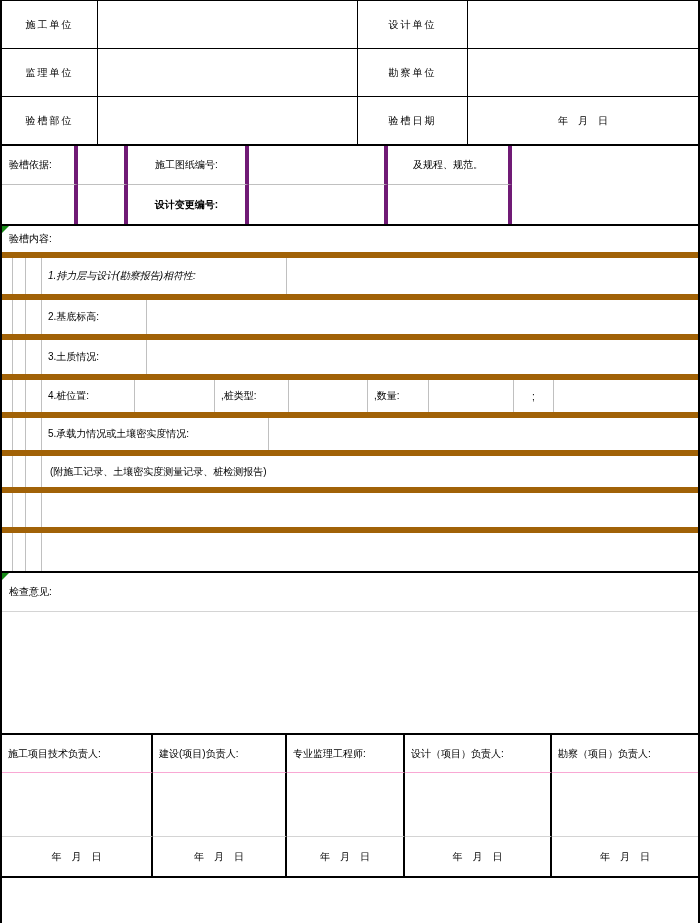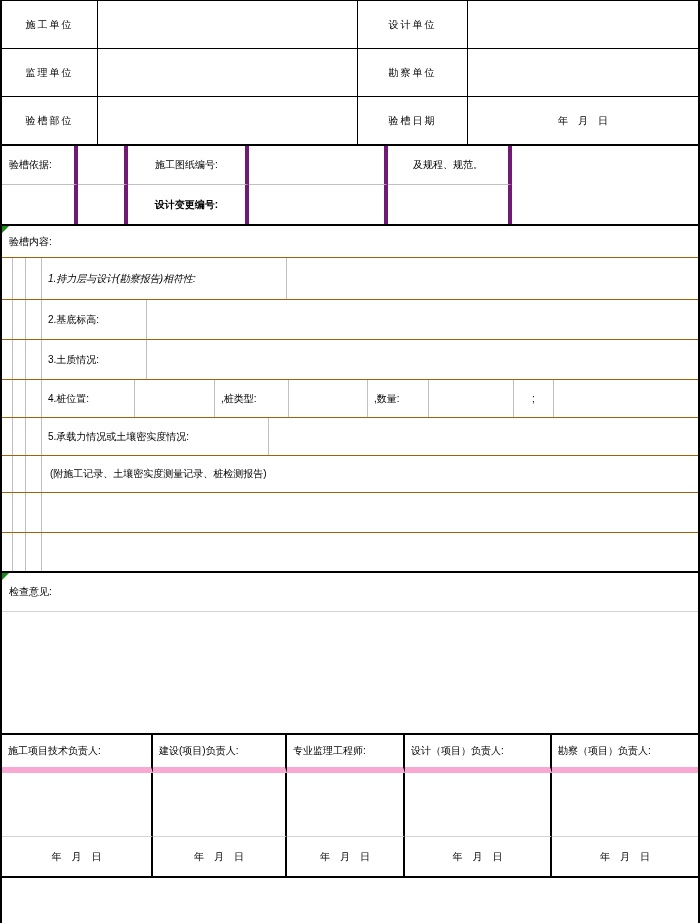--- a/index.html
+++ b/index.html
@@ -28,42 +28,42 @@
           grid-template-rows:1fr 1fr; }
   .sec-b .cell{ border-right:4px solid #701a75; border-bottom:1px solid #c0c0c0;
                 display:flex; align-items:center; }
   .sec-b .cell.center{ justify-content:center; }
   .sec-b .cell.pad{ padding-left:7px; }
   .sec-b .row2{ border-bottom:none;font-weight:bold; }
   .sec-b .merged{ grid-column:6; grid-row:1 / 3; border-right:none; border-bottom:none; }
 
   
   .sec-c{ height:347px; border-bottom:2px solid #000; }
-  .c-row{ display:flex; border-bottom:1px solid #a16207; }
+  .c-row{ display:flex; border-bottom:6px solid #a16207; }
   .c-row:last-child{ border-bottom:none; }
   .c-title{ height:32px; align-items:center; padding-left:7px; }
   .nc{ border-right:1px solid #c0c0c0; flex:0 0 auto; }
   .nc1{ width:11px; } .nc2{ width:13px; } .nc3{ width:16px; }
   .c-cell{ display:flex; align-items:center; padding-left:6px;
            border-right:1px solid #c0c0c0; flex:0 0 auto; }
   .c-cell.no-pad{ padding-left:0; justify-content:center; }
   .c-fill{ flex:1 1 auto; border-right:none; }
 
   
   .sec-d{ height:162px; border-bottom:2px solid #000; }
   .d-label-row{ height:39px; display:flex; align-items:center; padding-left:7px;
                 border-bottom:1px solid #d4d4d4; }
 
   
   .sec-e{ height:143px; border-bottom:2px solid #000;
           display:grid; grid-template-columns:151px 134px 118px 147px auto;
           grid-template-rows:38px auto 40px; }
   .sec-e .col-line{ border-right:2px solid #000; }
   .sec-e .sig-label{ display:flex; align-items:center; padding-left:6px;
-                     border-bottom:6px solid #f9a8d4; }
+                     border-bottom:1px solid #f9a8d4; }
   .sec-e .sig-blank{ }
   .sec-e .sig-date{ display:flex; align-items:center; justify-content:center;
                     border-top:1px solid #d4d4d4; }
 
   
   .err-tri{ position:absolute; top:0; left:0; width:0; height:0;
             border-top:7px solid #168a16; border-right:7px solid transparent; }
 </style>
 </head>
 <body>

